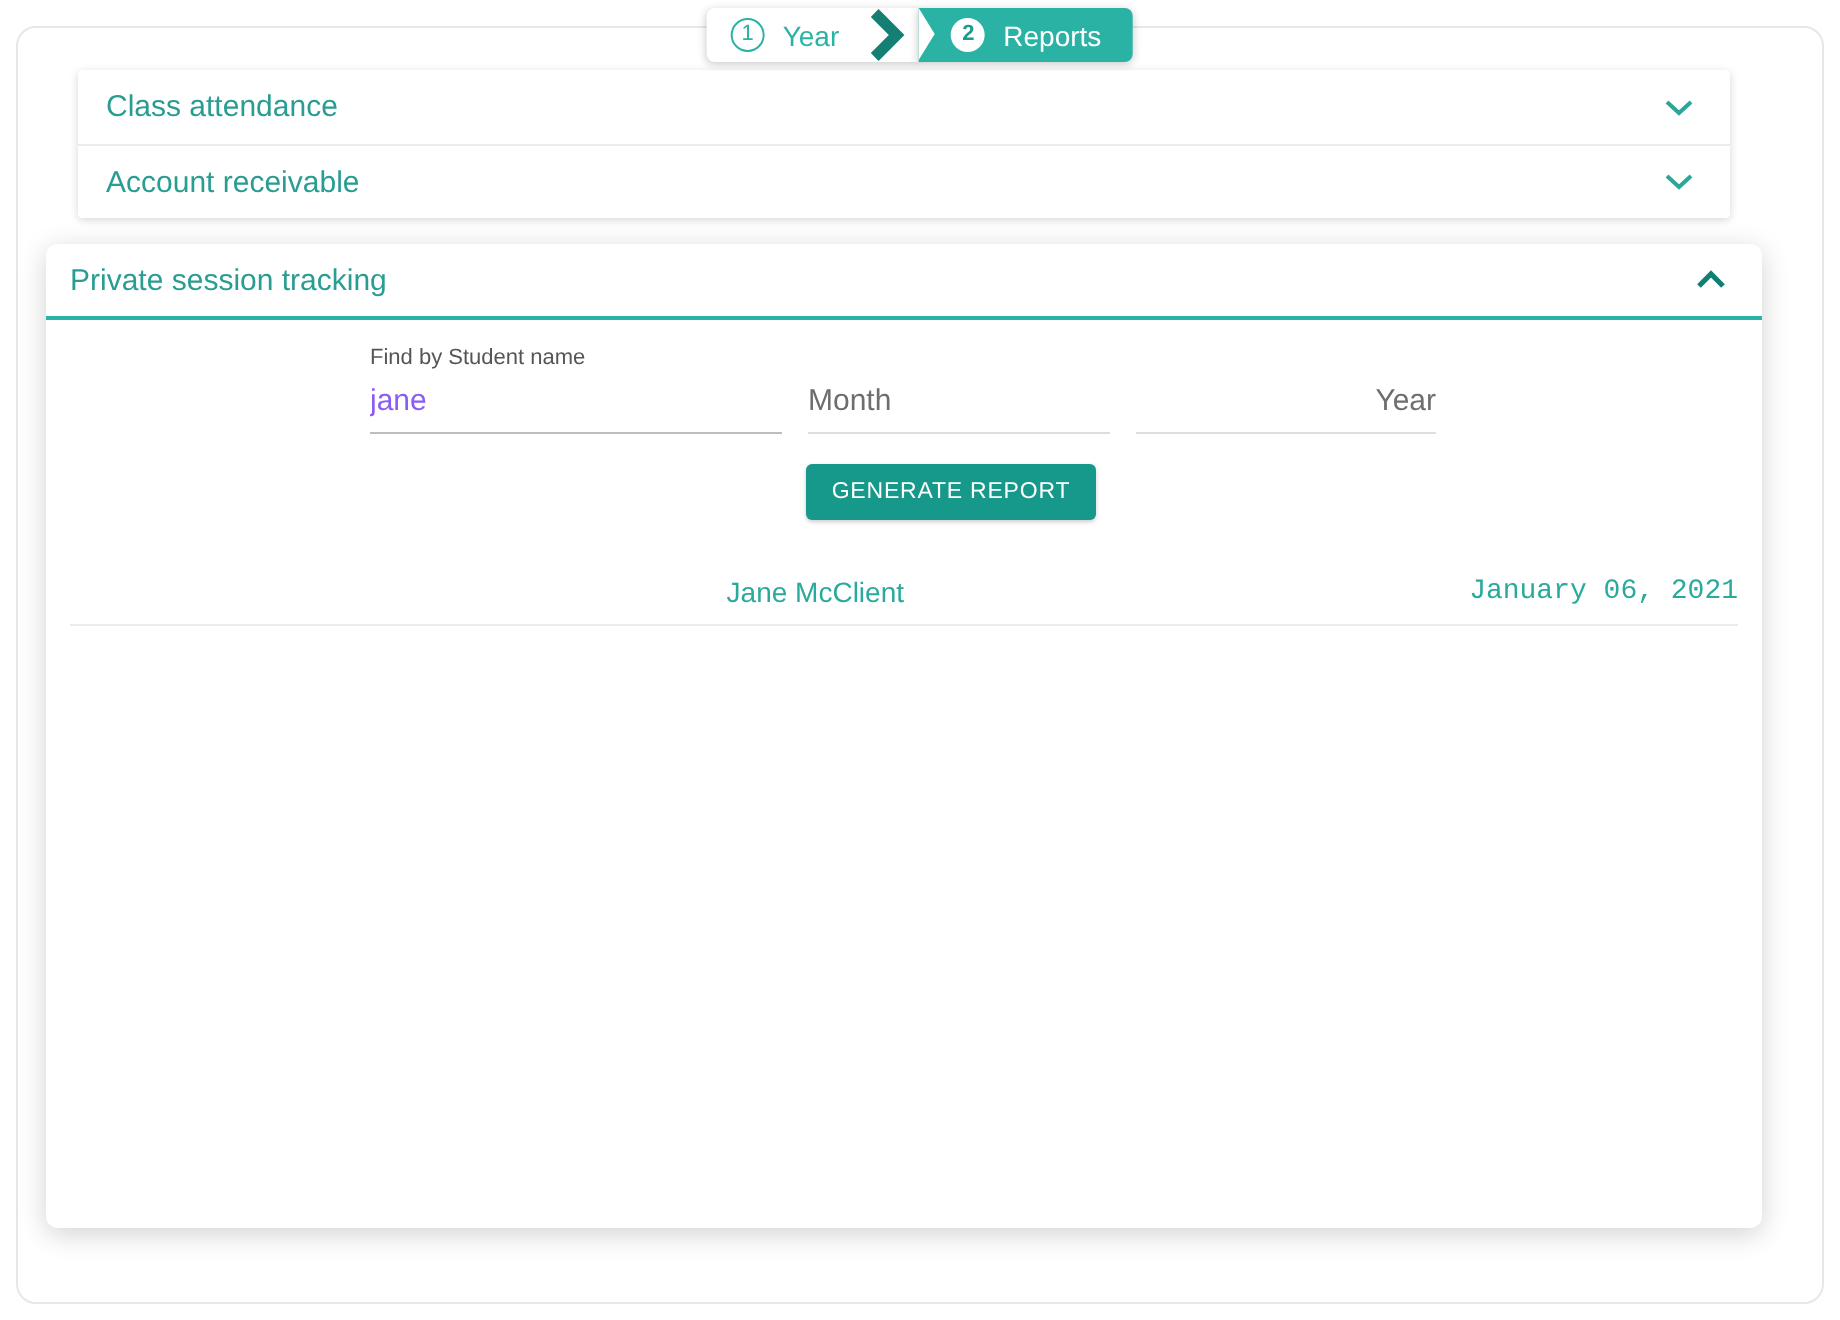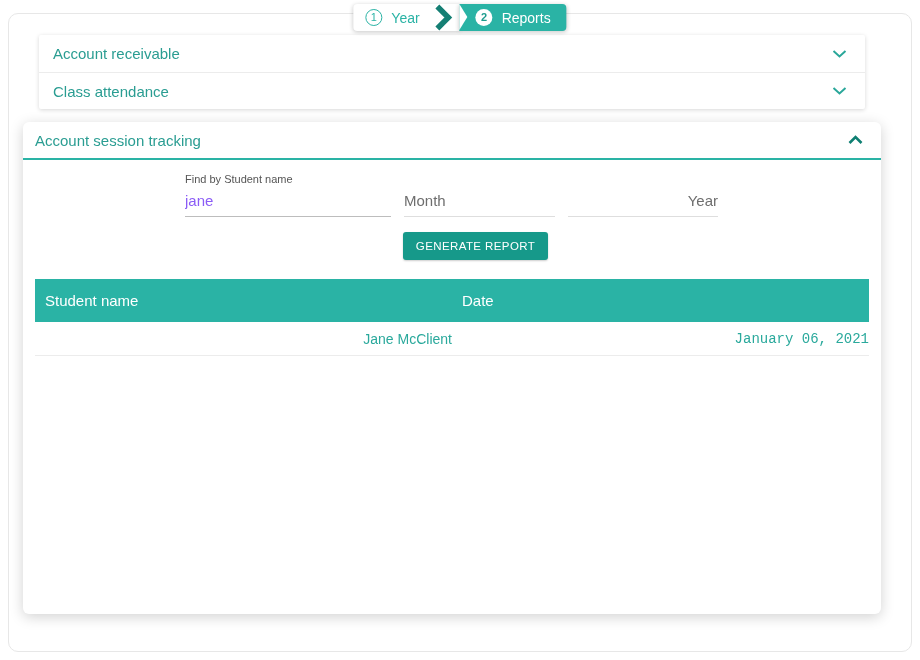--- a/index.html
+++ b/index.html
@@ -92,40 +92,40 @@
       </span>
     </div>
     <div class="step-teal">
       <span class="step-circle-filled">2</span>
       <span class="step-reports-label">Reports</span>
     </div>
   </div>
 
   <div class="accordion-group">
     <div class="accordion-header">
-      <span class="accordion-label">Account receivable</span>
+      <span class="accordion-label">Class attendance</span>
       <span class="caret">
         <svg width="15" height="9" viewBox="0 0 15 9">
           <polyline points="1.5,1.5 7.5,7 13.5,1.5" fill="none" stroke="#2aa79a" stroke-width="2"></polyline>
         </svg>
       </span>
     </div>
     <div class="accordion-header">
-      <span class="accordion-label">Class attendance</span>
+      <span class="accordion-label">Account receivable</span>
       <span class="caret">
         <svg width="15" height="9" viewBox="0 0 15 9">
           <polyline points="1.5,1.5 7.5,7 13.5,1.5" fill="none" stroke="#2aa79a" stroke-width="2"></polyline>
         </svg>
       </span>
     </div>
   </div>
 
   <div class="panel">
     <div class="panel-header">
-      <span class="panel-title">Account session tracking</span>
+      <span class="panel-title">Private session tracking</span>
       <span class="caret">
         <svg width="15" height="10" viewBox="0 0 15 10">
           <polyline points="1.5,8 7.5,2 13.5,8" fill="none" stroke="#0e7f72" stroke-width="2.6"></polyline>
         </svg>
       </span>
     </div>
 
     <div class="form-row">
       <label class="form-label">Find by Student name</label>
       <div class="inputs">
@@ -133,24 +133,20 @@
         <input class="input-month" type="text" placeholder="Month" style="">
         <input class="input-year" type="text" placeholder="Year" style="">
       </div>
     </div>
 
     <div class="button-row">
       <button class="generate-btn">GENERATE REPORT</button>
     </div>
 
     <div class="report-table">
-      <div class="thead">
-        <div class="th th-name">Student name</div>
-        <div class="th th-date">Date</div>
-      </div>
       <div class="trow">
         <div class="td td-name">Jane McClient</div>
         <div class="td td-date">January 06, 2021</div>
       </div>
     </div>
   </div>
 
 </div>
 
 </body></html>

